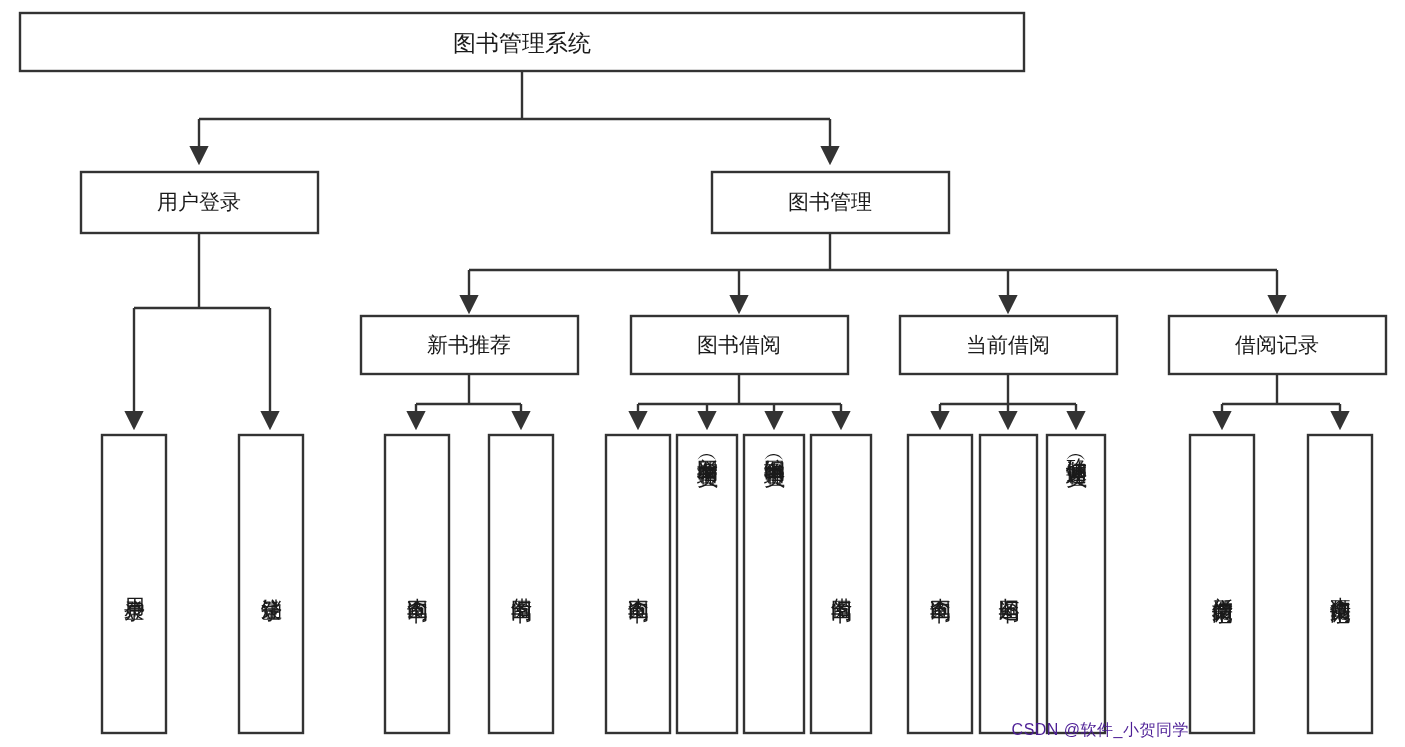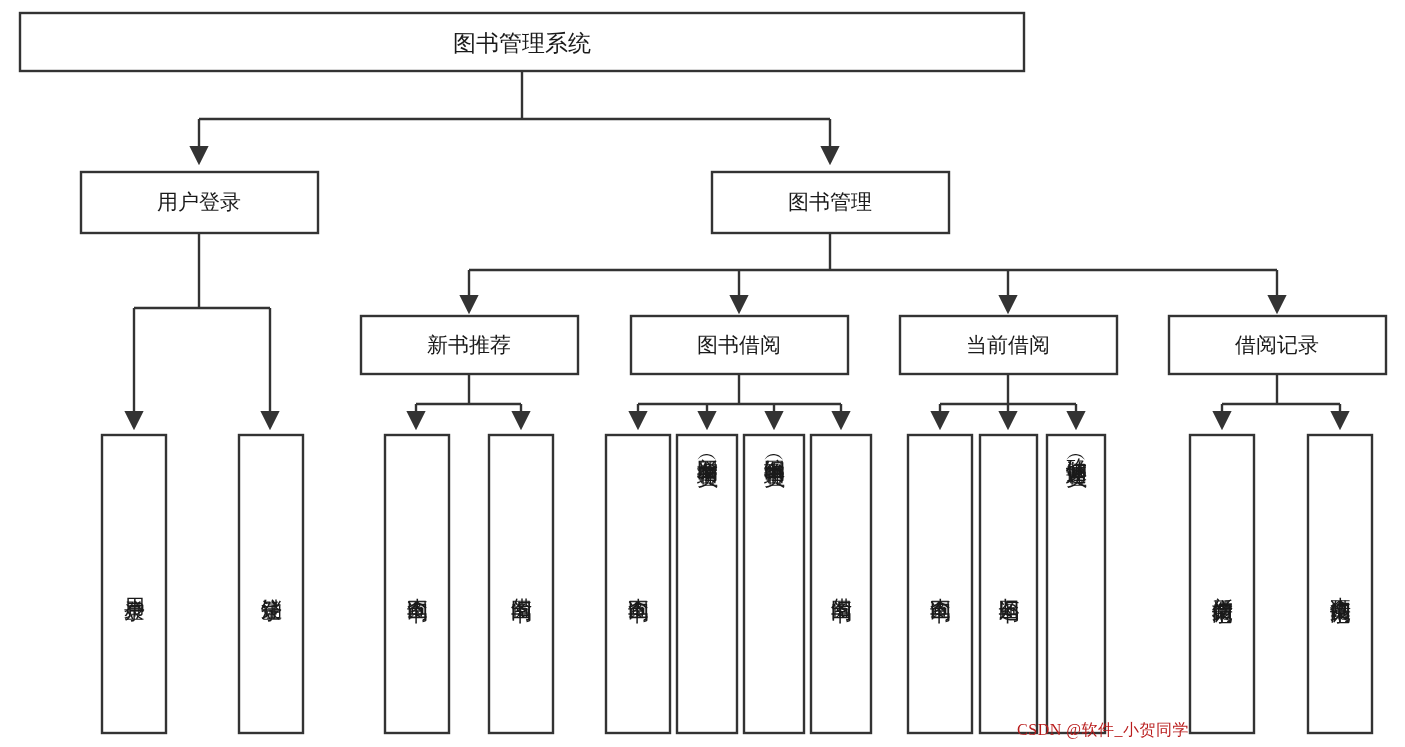--- a/index.html
+++ b/index.html
@@ -56,23 +56,23 @@
   .connector {
     stroke: #333333;
     stroke-width: 2.4;
     fill: none;
   }
   .arrow-head { fill: #333333; }
   .watermark {
     position: absolute;
     right: 8px;
     bottom: 6px;
-    font-family: Liberation Serif, serif;
+    font-family: Liberation Sans, sans-serif;
     font-size: 16px;
-    color: #b91c1c;
+    color: #4c1d95;
     white-space: nowrap;
     letter-spacing: 0.5px;
   }
 </style>
 </head>
 <body>
 
 <div id="diagram-root">
 
   <svg width="1405" height="747" viewBox="0 0 1405 747">

